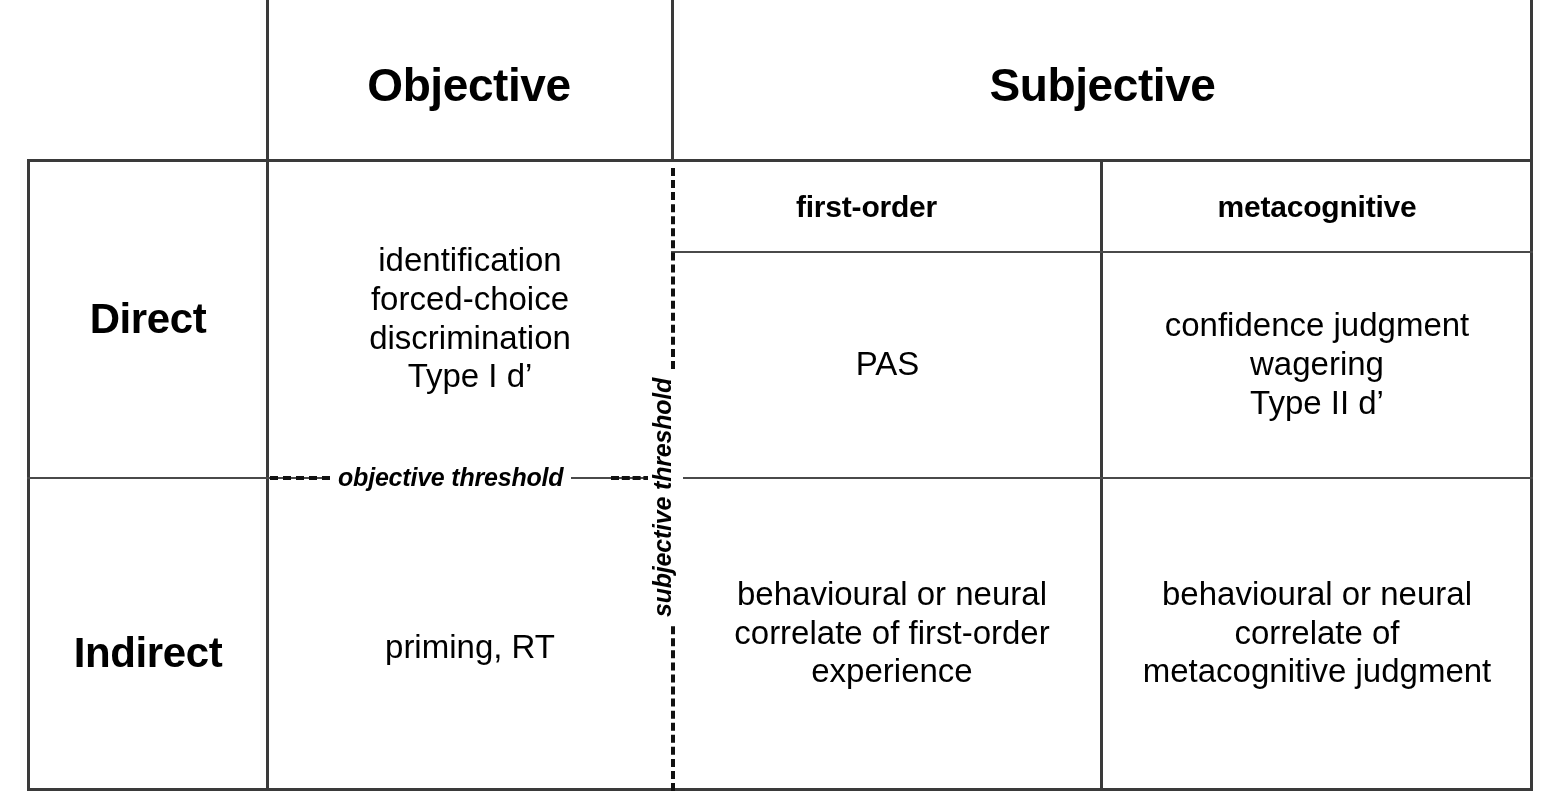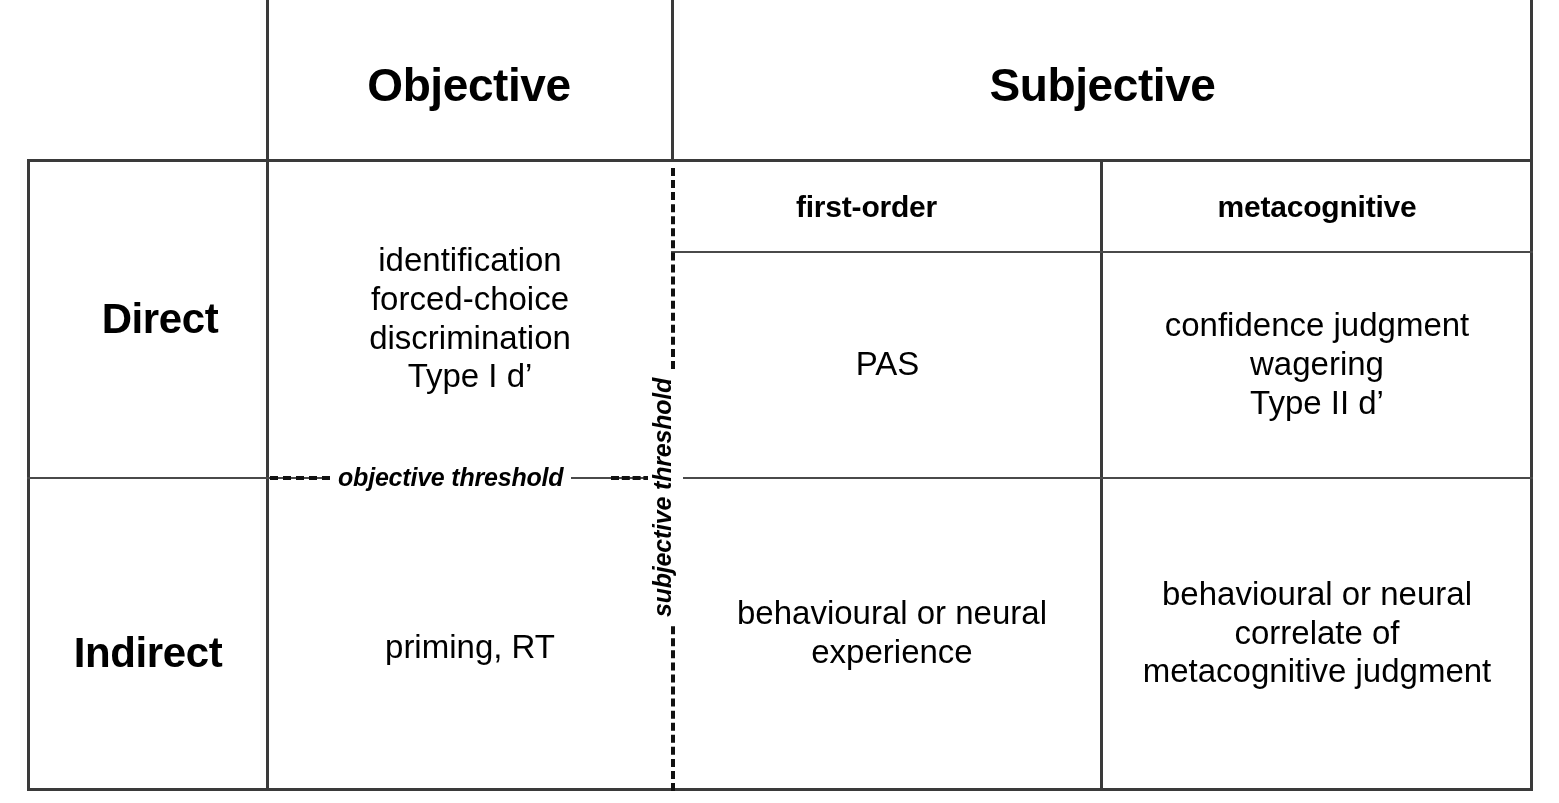--- a/index.html
+++ b/index.html
@@ -139,21 +139,21 @@
   </div>
 
   <div class="cell hdr-minor" style="left:653px; top:162px; width:427px; height:89px;">
     <span class="inner">first-order</span>
   </div>
 
   <div class="cell hdr-minor" style="left:1103px; top:162px; width:428px; height:89px;">
     <span class="inner">metacognitive</span>
   </div>
 
-  <div class="cell rowhdr" style="left:30px; top:160px; width:236px; height:317px;padding-left:24px;">
+  <div class="cell rowhdr" style="left:18px; top:160px; width:236px; height:317px;padding-left:24px;">
     <span class="inner">Direct</span>
   </div>
 
   <div class="cell body-text" style="left:269px; top:160px; width:402px; height:317px;">
     <span class="inner">
       <span class="ln">identification</span>
       <span class="ln">forced-choice</span>
       <span class="ln">discrimination</span>
       <span class="ln">Type I d’</span>
     </span>
@@ -179,20 +179,21 @@
 
   <div class="cell body-text" style="left:269px; top:492px; width:402px; height:310px;">
     <span class="inner">
       <span class="ln">priming, RT</span>
     </span>
   </div>
 
   <div class="cell body-text" style="left:683px; top:478px; width:418px; height:310px;">
     <span class="inner">
       <span class="ln">behavioural or neural</span>
+      <span class="ln">correlate of first-order</span>
       <span class="ln">experience</span>
     </span>
   </div>
 
   <div class="cell body-text" style="left:1103px; top:478px; width:428px; height:310px;">
     <span class="inner">
       <span class="ln">behavioural or neural</span>
       <span class="ln">correlate of</span>
       <span class="ln">metacognitive judgment</span>
     </span>

